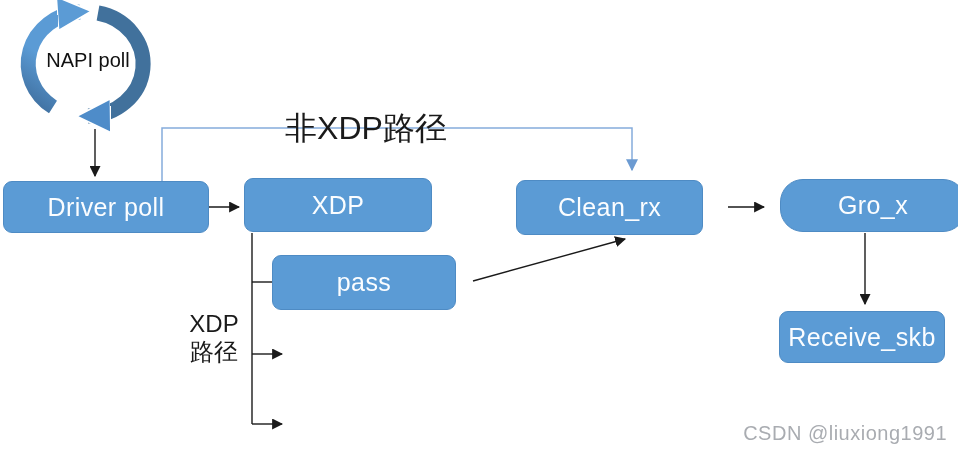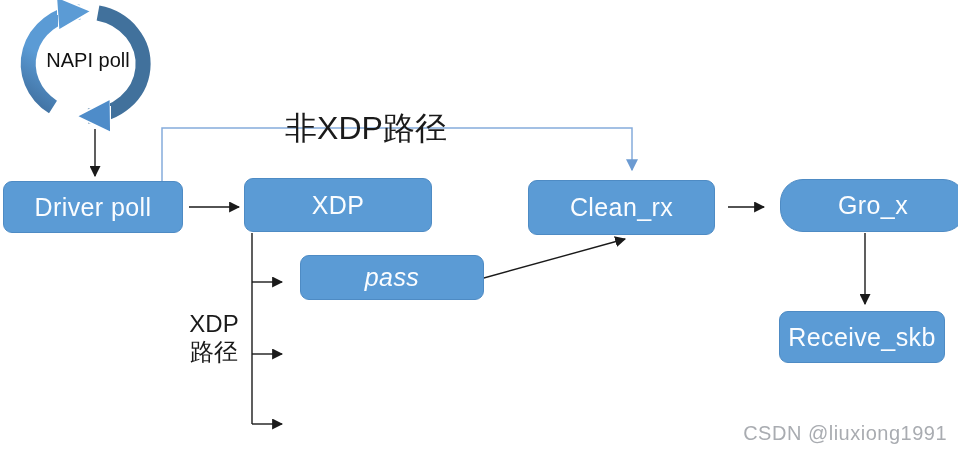--- a/index.html
+++ b/index.html
@@ -8,26 +8,26 @@
     font-family:"Liberation Sans", sans-serif; overflow:hidden;
   }
   svg.layer { position:absolute; left:0; top:0; width:958px; height:455px; }
 
   .node {
     position:absolute; background:#5B9BD5; border:1px solid #4E8BC4;
     border-radius:9px; color:#fbfdff; display:flex; align-items:center;
     justify-content:center; font-size:25px; font-weight:400; letter-spacing:0.4px;
     box-sizing:border-box;
   }
-  #n-driver   { left:3px;   top:181px; width:180px; height:52px; }
+  #n-driver   { left:3px;   top:181px; width:206px; height:52px; }
   #n-xdp      { left:244px; top:178px; width:188px; height:54px; }
-  #n-pass     { left:300px; top:255px; width:184px; height:45px;font-style:italic; }
+  #n-pass     { left:272px; top:255px; width:184px; height:55px; }
   #n-drop     { left:288px; top:327px; width:184px; height:56px; }
   #n-redirect { left:288px; top:399px; width:184px; height:53px; }
-  #n-clean    { left:528px; top:180px; width:187px; height:55px; }
+  #n-clean    { left:516px; top:180px; width:187px; height:55px; }
   #n-gro      { left:780px; top:179px; width:186px; height:53px;border-radius:23px; }
   #n-receive  { left:771px; top:311px; width:166px; height:52px;margin-left:8px; }
 
   .lbl { position:absolute; color:#1a1a1a; }
   #lbl-napi    { left:30px;  top:49px;  width:116px; text-align:center; font-size:20px; color:#111; }
   #lbl-nonxdp  { left:266px; top:83px;  width:200px; text-align:center; font-size:32px;margin-top:24px; }
   #lbl-xdppath { left:184px; top:310px; width:60px;  text-align:center; font-size:24px; line-height:28px; }
   #watermark   { position:absolute; right:11px; top:422px; font-size:20px; color:#a9acb1; letter-spacing:0.5px; }
 </style>
 </head>

